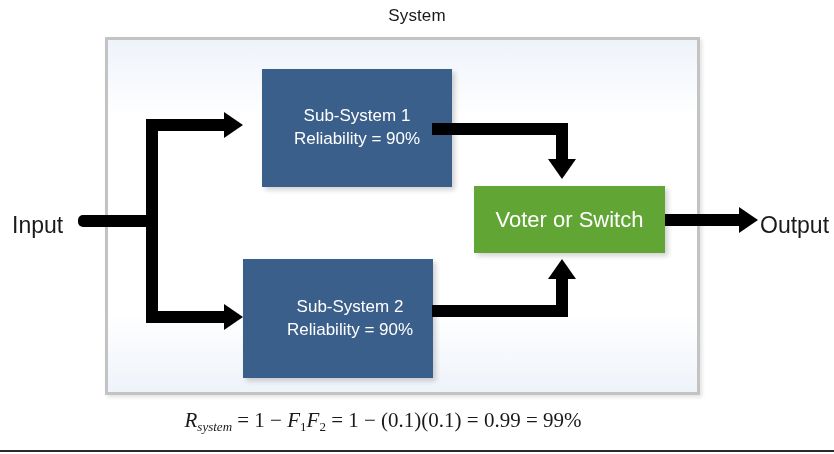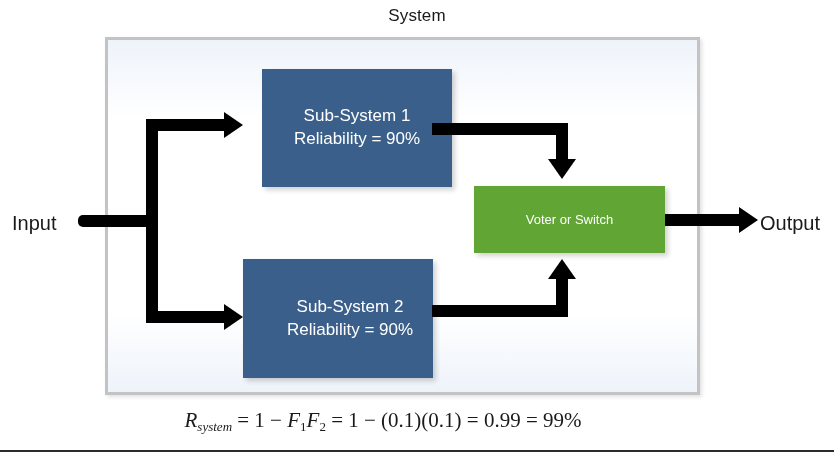--- a/index.html
+++ b/index.html
@@ -71,21 +71,21 @@
     width: 190px;
     height: 119px;
     padding-left: 24px;
   }
   .voter {
     left: 474px;
     top: 186px;
     width: 191px;
     height: 67px;
   }
-  .voter .line { font-size: 13px; }
+  .voter .line { font-size: 22px; }
 
   
   .wire {
     position: absolute;
     background: #000000;
   }
   .arrow-head {
     position: absolute;
     width: 0;
     height: 0;
@@ -105,21 +105,21 @@
     border-right: 14px solid transparent;
     border-bottom: 20px solid #000000;
   }
   .round-cap {
     border-radius: 5px;
   }
 
   
   .io-label {
     position: absolute;
-    font-size: 20px;
+    font-size: 23px;
     color: #1a1a1a;
   }
   .label-input  { left: 12px;  top: 212px; }
   .label-output { left: 760px; top: 212px; }
 
   
   .formula {
     position: absolute;
     left: 0;
     top: 408px;

